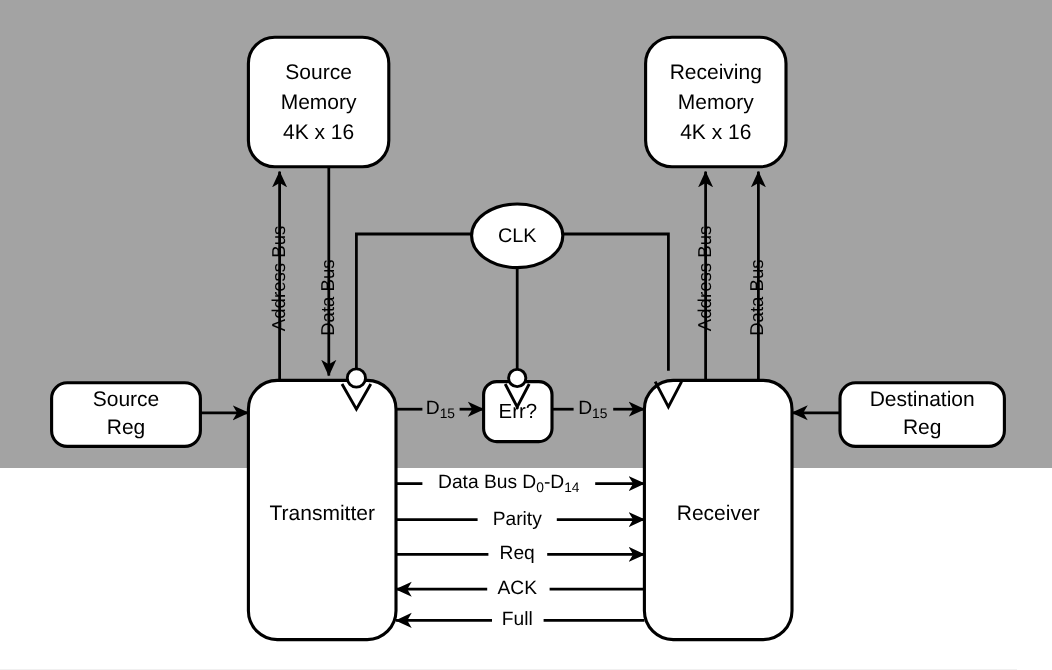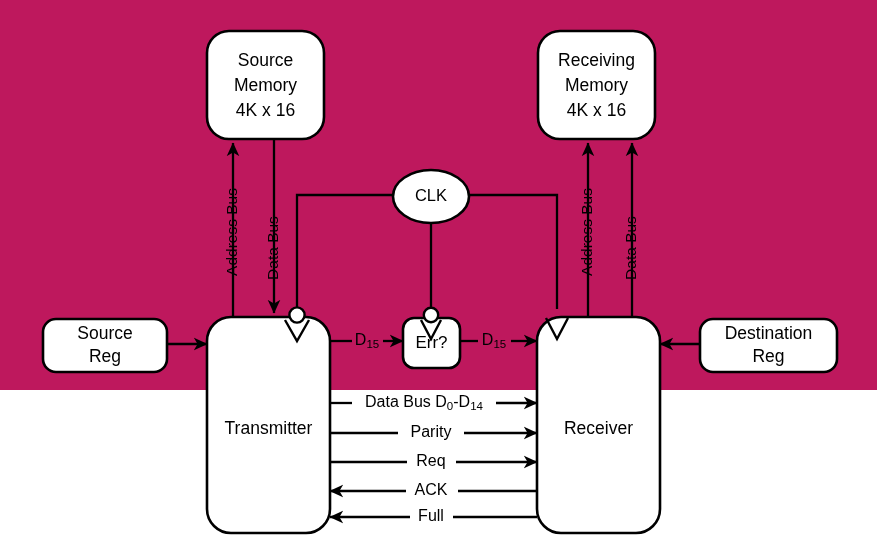--- a/index.html
+++ b/index.html
@@ -10,21 +10,21 @@
   body {
     width: 877px;
     height: 558px;
     overflow: hidden;
     font-family: "Liberation Sans", sans-serif;
   }
   #diagram-root {
     position: relative;
     width: 877px;
     height: 390px;
-    background: #be185d;
+    background: #a3a3a3;
   }
   svg#diagram {
     display: block;
     width: 877px;
     height: 558px;
   }
   .shape-outline {
     fill: #ffffff;
     stroke: #000000;
     stroke-width: 2.6;

